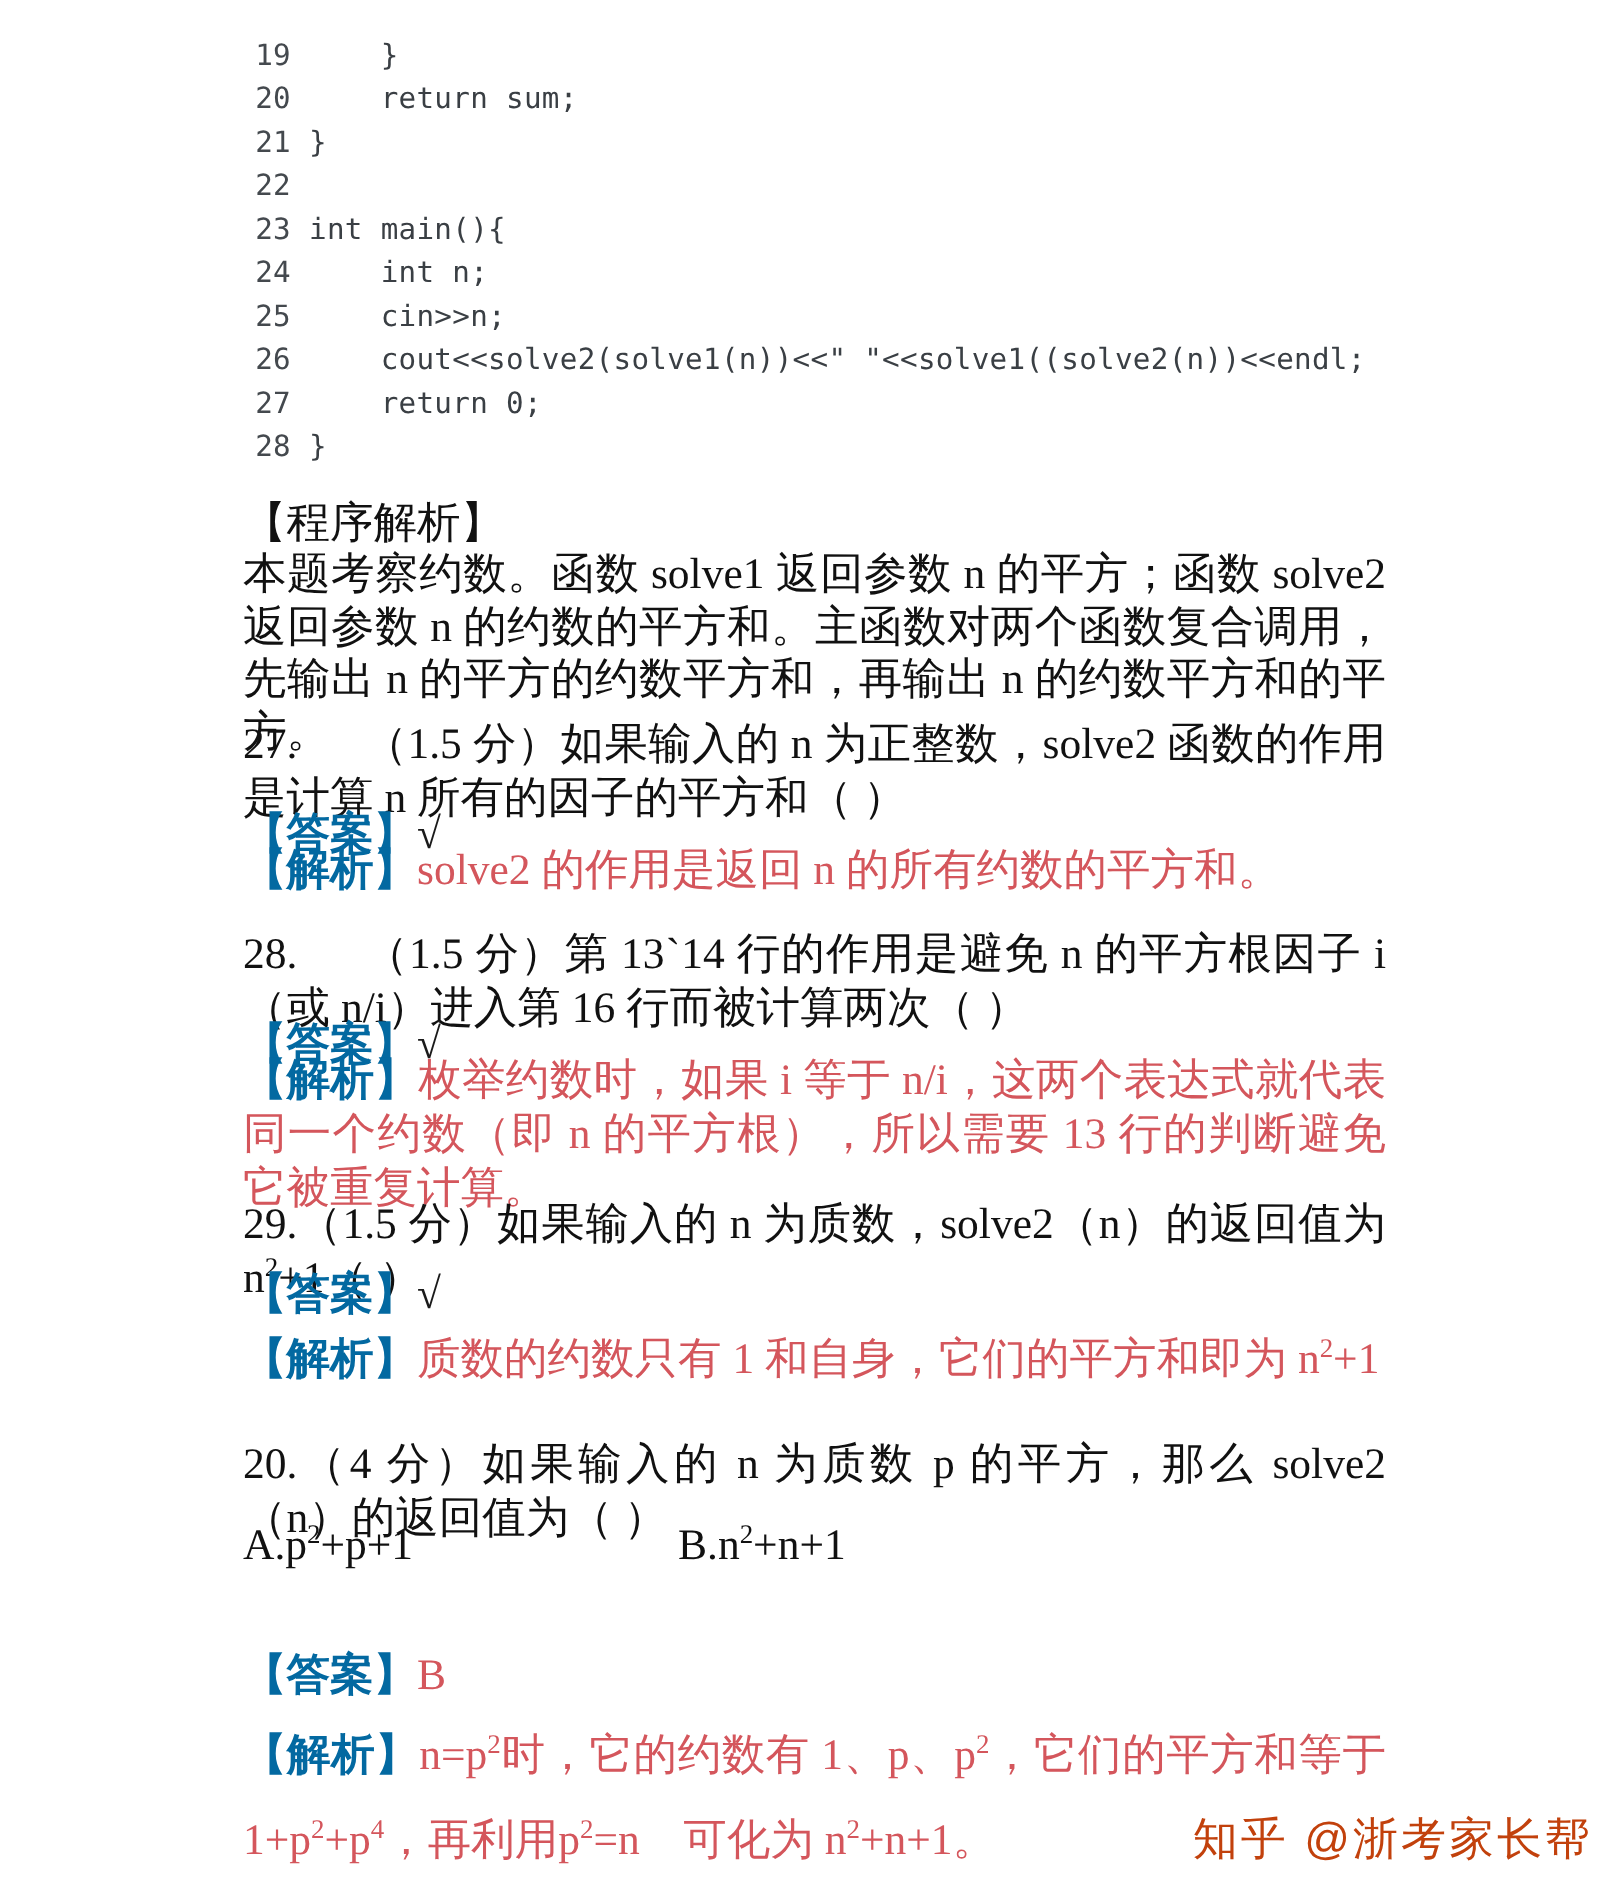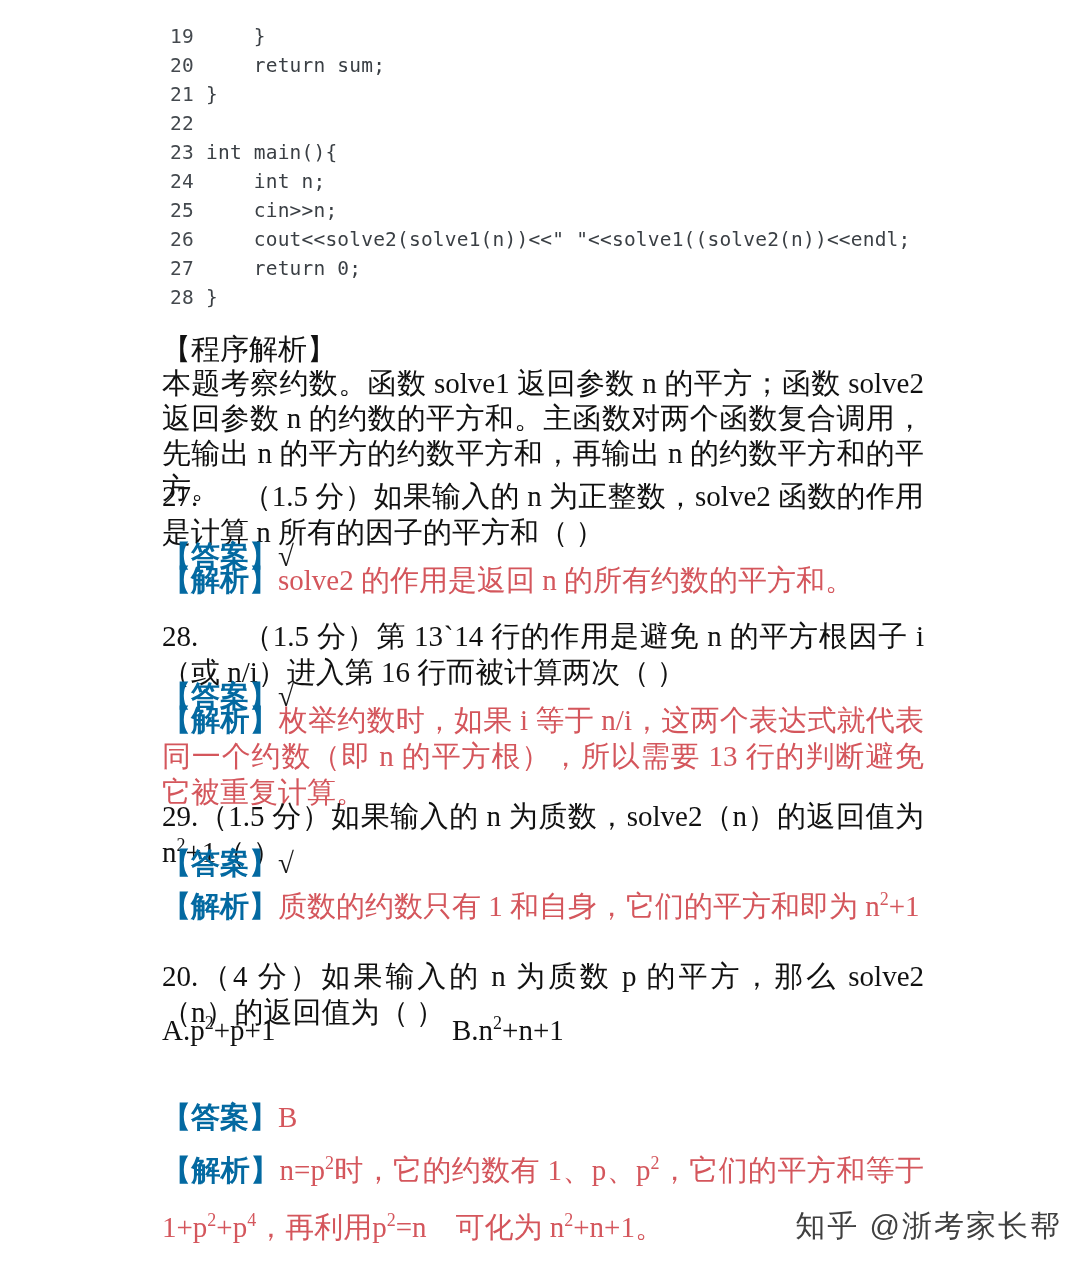--- a/index.html
+++ b/index.html
@@ -119,21 +119,21 @@
   .opt-a { flex: 0 0 290px; }
   .opt-b { flex: 1 1 auto; }
 
   
   .watermark {
     position: absolute;
     right: 18px;
     bottom: 18px;
     font-family: "Liberation Sans", "DejaVu Sans", sans-serif;
     font-size: 30px;
-    color: #404040;
+    color: #c2410c;
     letter-spacing: 2px;
     white-space: nowrap;
     user-select: none;
   }
 </style>
 </head>
 <body>
 
 <div class="page">
 

